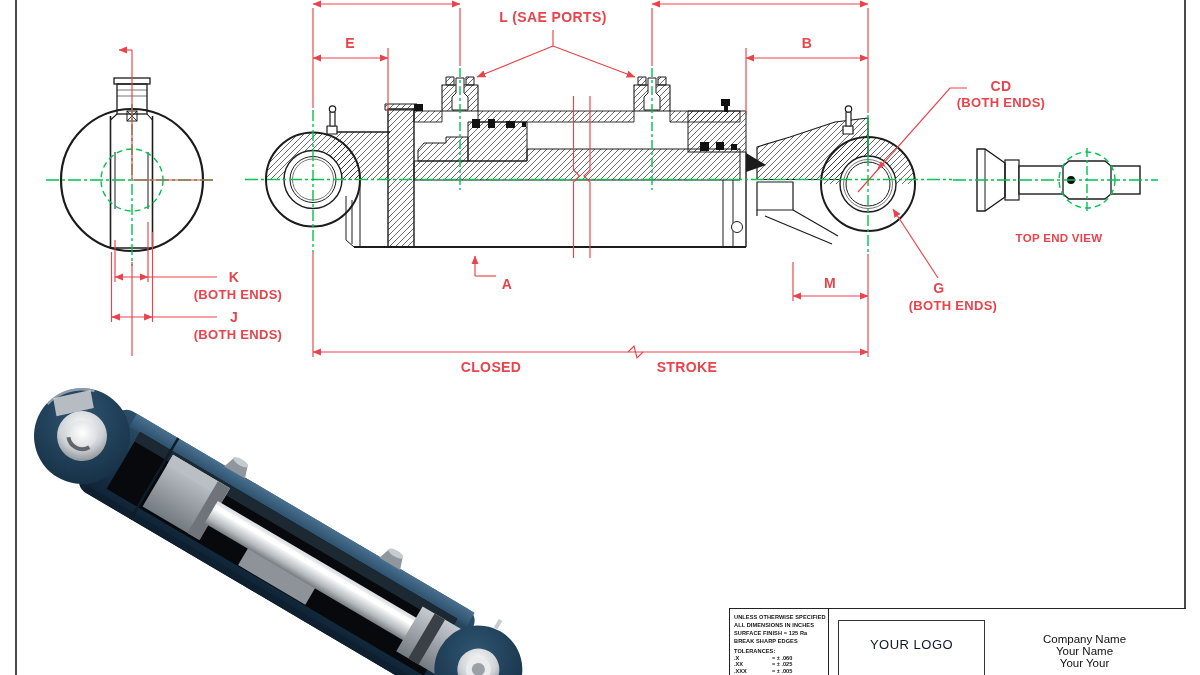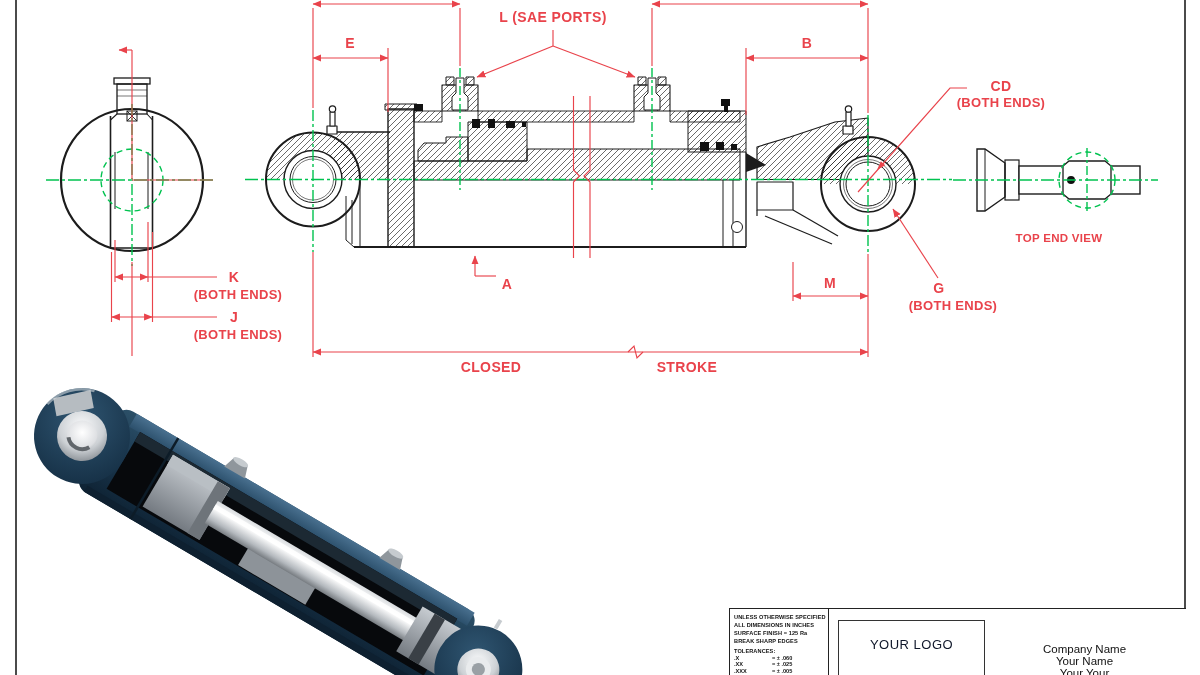--- a/index.html
+++ b/index.html
@@ -19,21 +19,21 @@
   .tb-notes{position:absolute;left:0;top:0;width:99px;height:100%;border-right:1.3px solid #222;
       padding:4px 0 0 4px;box-sizing:border-box;}
   .tb-note{font-size:5.6px;font-weight:700;letter-spacing:.1px;line-height:8px;white-space:nowrap;}
   .tb-tol-row{display:flex;font-size:5.6px;font-weight:700;line-height:6.4px;white-space:nowrap;}
   .tb-tol-label{width:38px;}
   .tb-logo-box{position:absolute;left:108px;top:11px;width:145px;height:70px;border:1.3px solid #333;
       display:flex;align-items:flex-start;justify-content:center;}
   .tb-logo-text{margin-top:16px;font-size:13px;letter-spacing:.5px;color:#0f172a;}
   .tb-company{position:absolute;left:253px;top:0;width:203px;height:100%;text-align:center;}
   .tb-company div{font-size:11.5px;color:#111;line-height:12px;}
-  .tb-company div:first-child{margin-top:34px;}
+  .tb-company div:first-child{margin-top:24px;}
 </style>
 </head>
 <body>
 
 <div id="sheet">
 
   <div class="border-line" style="left:15px;"></div>
   <div class="border-line" style="left:1184px;"></div>
 
   <svg width="1200" height="675" viewBox="0 0 1200 675">

